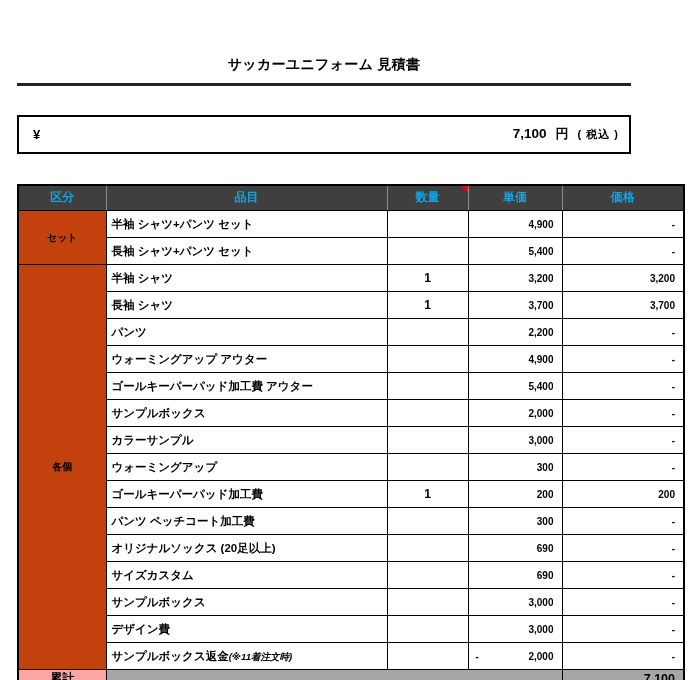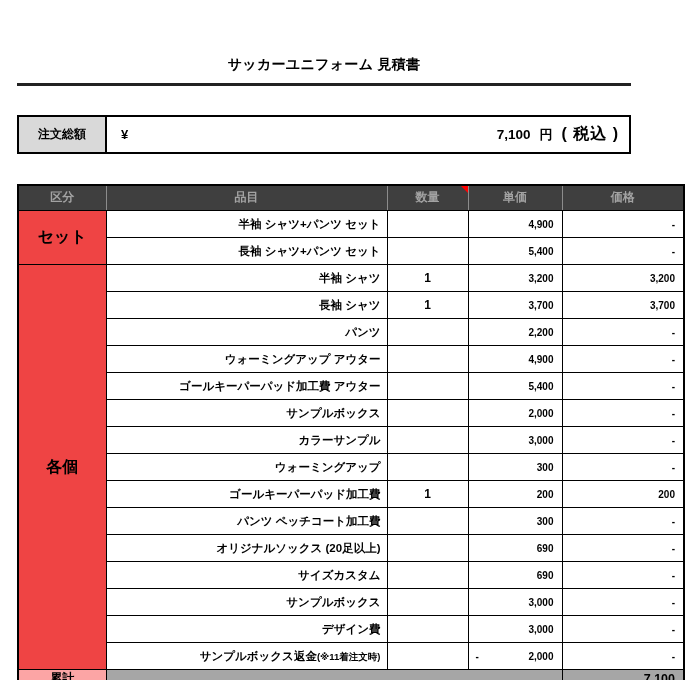--- a/index.html
+++ b/index.html
@@ -39,59 +39,59 @@
   }
   .summary-value {
     flex: 1;
     display: flex; align-items: center;
     padding: 0 10px 0 14px;
     font-size: 13px;
   }
   .summary-right { margin-left: auto; display: flex; align-items: baseline; }
   .summary-amount { font-size: 13.5px; }
   .summary-unit { font-size: 13px; margin-left: 9px; }
-  .summary-tax  { font-size: 16px; margin-left: 9px; letter-spacing: 1px; }
+  .summary-tax  { font-size: 11px; margin-left: 9px; letter-spacing: 1px; }
 
   
   table.quote {
     margin-top: 30px;
     width: 666px;
     border-collapse: collapse;
     table-layout: fixed;
     border: 2.5px solid #000;
   }
   .quote th {
     background: #3f3f3f;
-    color: #a3a3a3;
+    color: #0ea5e9;
     font-size: 12px;
     height: 26px;
     border: 1px solid #8c8c8c;
     border-bottom: 1.5px solid #000;
     padding: 0;
     position: relative;
   }
   .quote td {
     border: 1px solid #000;
     height: 27px;
     padding: 0 6px;
     font-size: 11.5px;
     overflow: hidden;
     white-space: nowrap;
   }
   td.cat {
-    background: #ef4444;
+    background: #c2410c;
     text-align: center;
-    font-size: 16px;
+    font-size: 10px;
     padding: 0 2px;
   }
-  td.item { text-align: right; padding-left: 5px; }
+  td.item { text-align: left; padding-left: 5px; }
   td.qty  { text-align: center; font-size: 12px; }
   td.num  { text-align: right; padding-right: 8px; font-size: 10px; position: relative; }
   .minus-sign { position: absolute; left: 7px; top: 50%; transform: translateY(-50%); }
-  .item-note { font-size: 9.5px; }
+  .item-note { font-size: 9.5px; font-style: italic; }
 
   tr.total-row td {
     background: #a6a6a6;
     height: 19px;
     font-size: 12px;
   }
   tr.total-row td.num { font-size: 12.5px; }
 
   .comment-marker {
     position: absolute;
@@ -103,21 +103,20 @@
 </style>
 </head>
 <body>
 
 <div class="page">
 
   <div class="title">サッカーユニフォーム 見積書</div>
   <div class="title-rule"></div>
 
   <div class="summary">
-    <div class="summary-label">注文総額</div>
     <div class="summary-value">
       <span>¥</span>
       <span class="summary-right">
         <span class="summary-amount">7,100</span>
         <span class="summary-unit">円</span>
         <span class="summary-tax">( 税込 )</span>
       </span>
     </div>
   </div>
 

